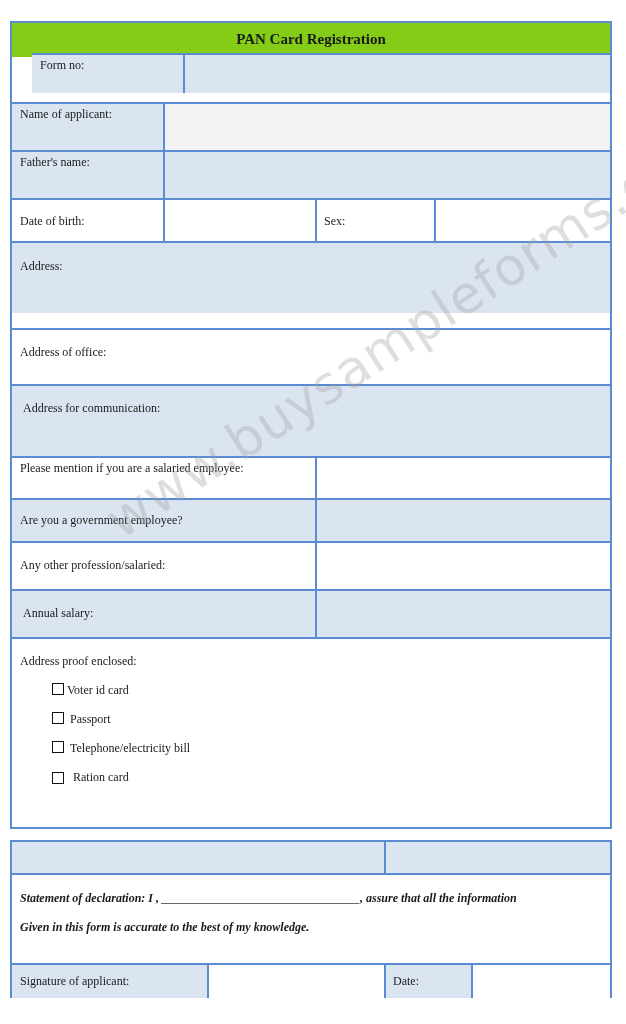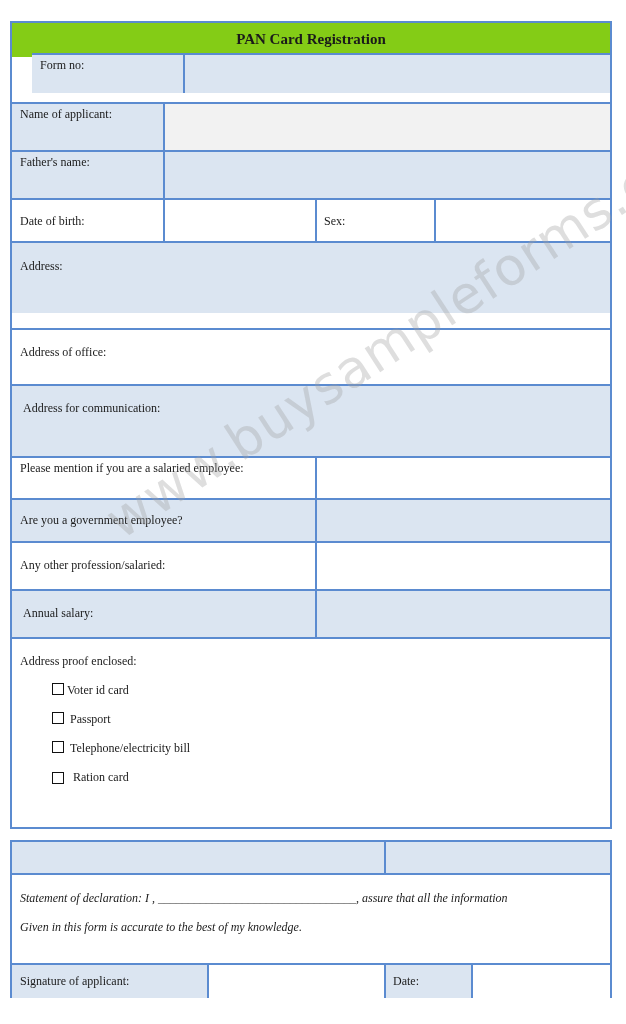--- a/index.html
+++ b/index.html
@@ -8,21 +8,21 @@
   .tbl { position:absolute; left:10px; width:602px; border:2px solid #5b8bd0; box-sizing:border-box; }
   .row { position:absolute; left:0; right:0; border-top:2px solid #5b8bd0; box-sizing:border-box; }
   .cell { position:absolute; top:0; bottom:0; box-sizing:border-box; }
   .vline { border-left:2px solid #5b8bd0; }
   .shade { background:#dbe5f1; }
   .title { background:#84cc16; }
   .light { background:#f2f2f2; }
   .lbl { position:absolute; font-size:12px; white-space:nowrap; }
   .ttl { position:absolute; left:0; right:0; text-align:center; font-weight:bold; font-size:15px; top:8px; }
   .cb { position:absolute; width:10px; height:10px; border:1.6px solid #111; background:#fff; }
-  .it { font-style:italic; }
+  .it { font-style:italic;font-weight:bold; }
   .watermark { position:absolute; left:95px; top:500px; font-family:"DejaVu Sans", sans-serif;
                font-size:52px; color:rgba(160,160,160,0.35); transform:rotate(-33deg);
                transform-origin:left top; white-space:nowrap; pointer-events:none; letter-spacing:1px; }
 </style>
 </head>
 <body>
 
 <div class="tbl" style="top:21px; height:808px;">
 
   <div class="row title" style="top:0; height:34px; border-top:none;">

